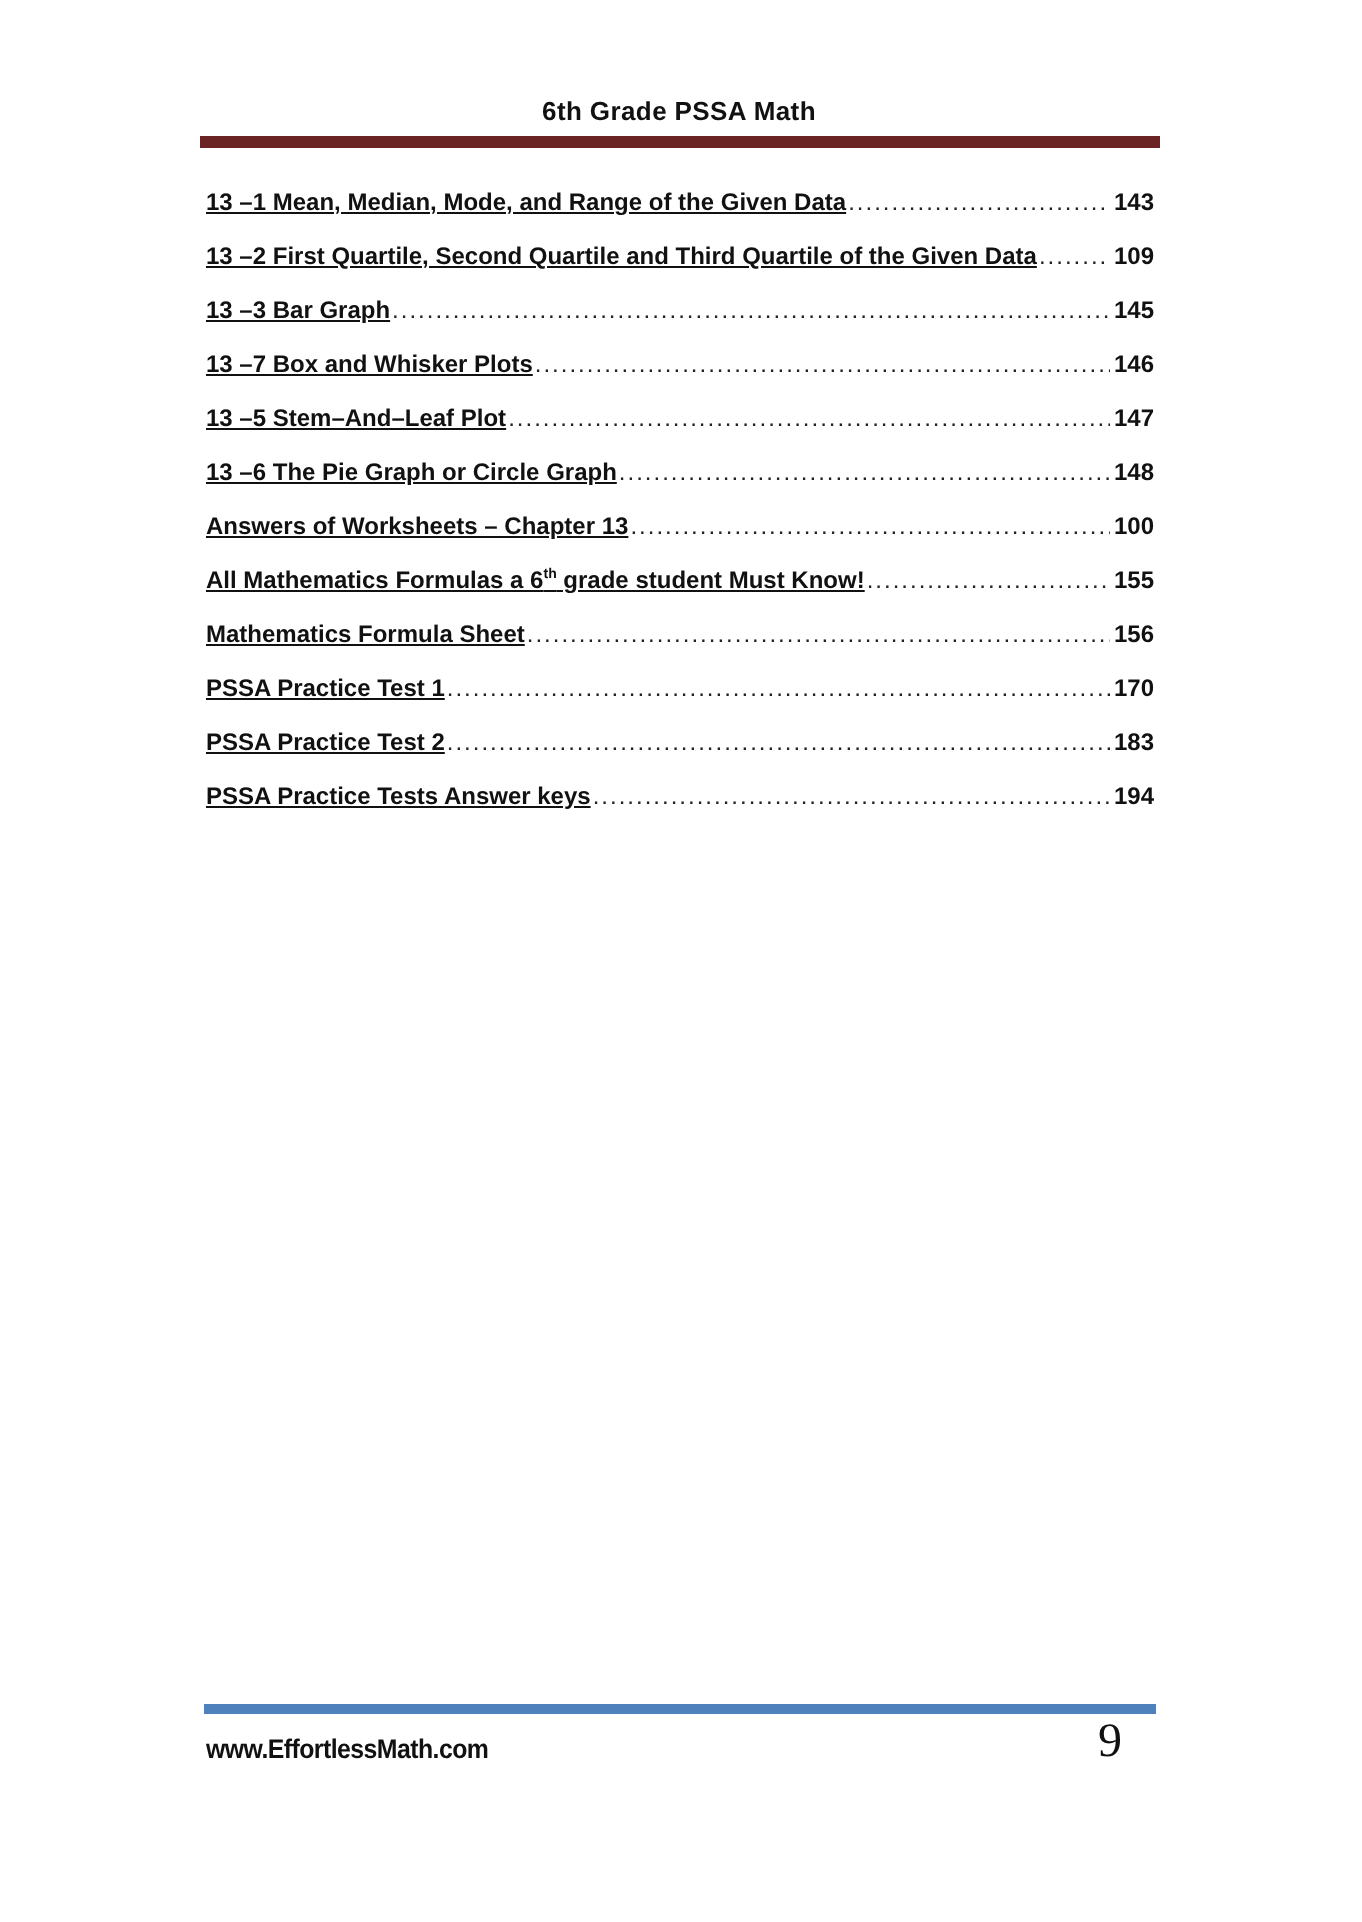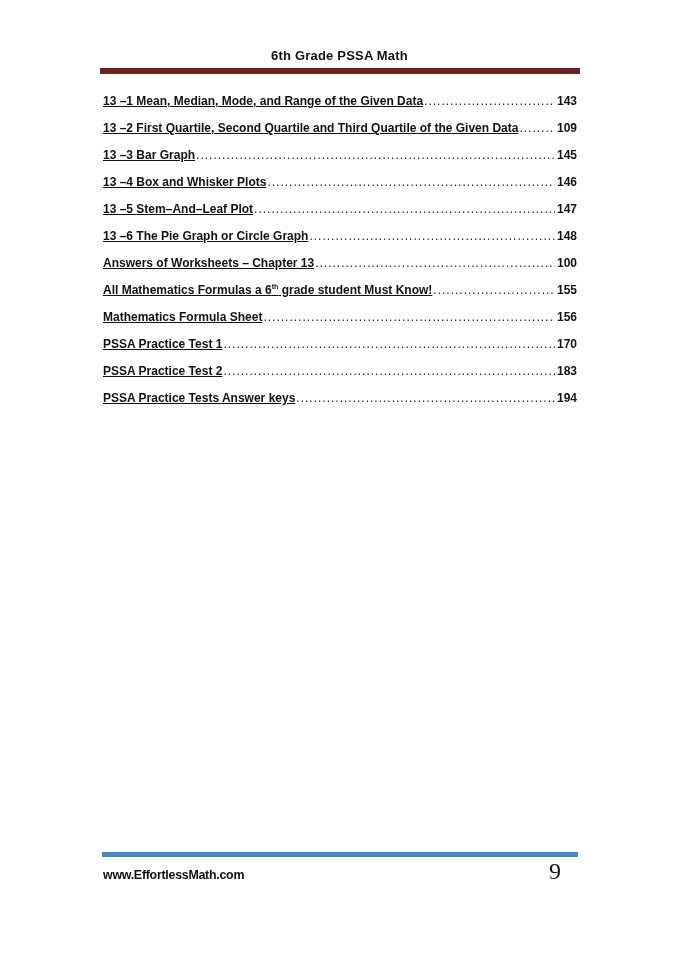--- a/index.html
+++ b/index.html
@@ -119,21 +119,21 @@
     <span class="toc-title">13 –2 First Quartile, Second Quartile and Third Quartile of the Given Data</span>
     <span class="toc-leader"></span>
     <span class="toc-page">109</span>
   </li>
   <li class="toc-row">
     <span class="toc-title">13 –3 Bar Graph</span>
     <span class="toc-leader"></span>
     <span class="toc-page">145</span>
   </li>
   <li class="toc-row">
-    <span class="toc-title">13 –4 Box and Whisker Plots</span>
+    <span class="toc-title">13 –7 Box and Whisker Plots</span>
     <span class="toc-leader"></span>
     <span class="toc-page">146</span>
   </li>
   <li class="toc-row">
     <span class="toc-title">13 –5 Stem–And–Leaf Plot</span>
     <span class="toc-leader"></span>
     <span class="toc-page">147</span>
   </li>
   <li class="toc-row">
     <span class="toc-title">13 –6 The Pie Graph or Circle Graph</span>

